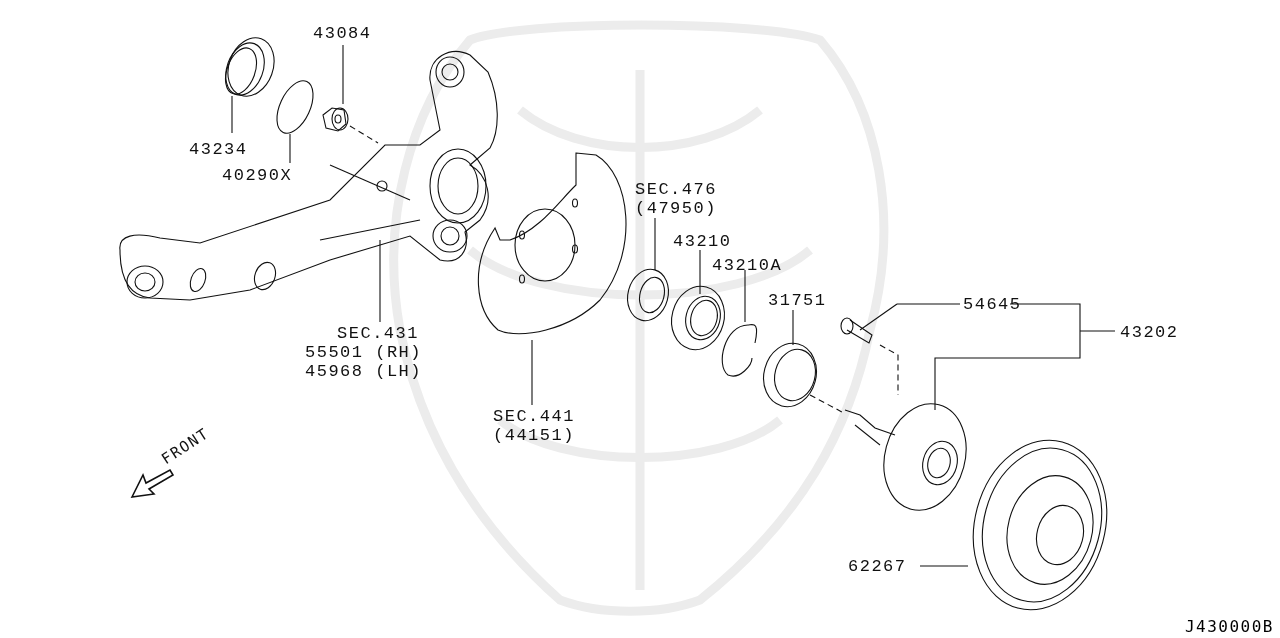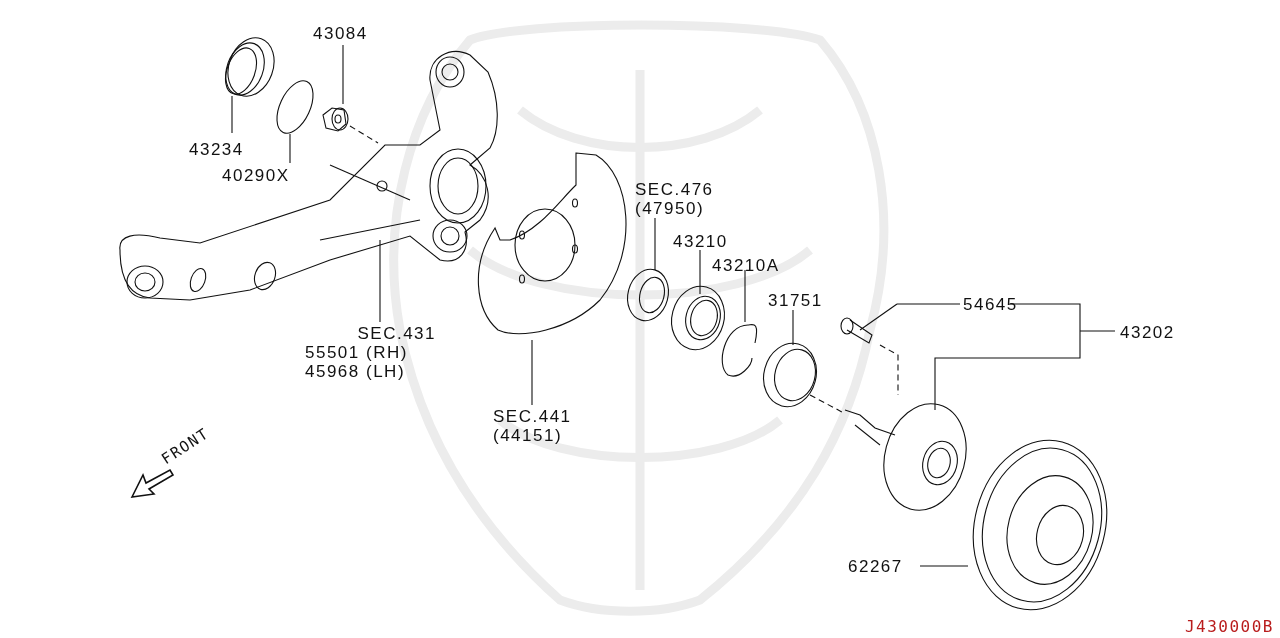--- a/index.html
+++ b/index.html
@@ -1,25 +1,25 @@
 <!DOCTYPE html>
 <html><head>
 <meta charset="utf-8">
 <style>
   html, body { margin: 0; padding: 0; background: #ffffff; }
   body { width: 1280px; height: 638px; position: relative; overflow: hidden;
          font-family: "DejaVu Sans Mono", monospace; }
   #diagram { position: absolute; left: 0; top: 0; width: 1280px; height: 638px; }
-  .lbl { position: absolute; font-family: Liberation Sans, sans-serif; font-size: 17px;
+  .lbl { position: absolute; font-family: Liberation Mono, monospace; font-size: 17px;
          color: #111; letter-spacing: 1.5px; line-height: 19px; white-space: pre; font-weight: 300; }
-  .lbl.center { text-align: right; }
+  .lbl.center { text-align: center; }
   .front { position: absolute; left: 168px; top: 450px; font-size: 15px; letter-spacing: 1.5px;
            transform: rotate(-33deg); transform-origin: left bottom; color: #111;
            font-family: "DejaVu Sans Mono", monospace; }
-  .code { position: absolute; right: 6px; bottom: 2px; font-size: 16px; letter-spacing: 1.5px; color: #b91c1c; }
+  .code { position: absolute; right: 6px; bottom: 2px; font-size: 16px; letter-spacing: 1.5px; color: #000000; }
   svg line, svg path, svg ellipse, svg polyline, svg polygon, svg circle, svg rect {
     vector-effect: non-scaling-stroke; }
 </style>
 </head>
 <body>
 
 <svg id="diagram" viewBox="0 0 1280 638" fill="none" stroke="#111" stroke-width="1.1">
 
   <g stroke="#ececec" stroke-width="9" fill="none">
     <path d="M470 40 C520 20 760 20 820 40 C880 110 900 220 870 330 C850 430 800 520 700 600 C660 615 600 615 560 600 C470 520 420 430 400 330 C380 220 410 110 470 40Z"></path>

